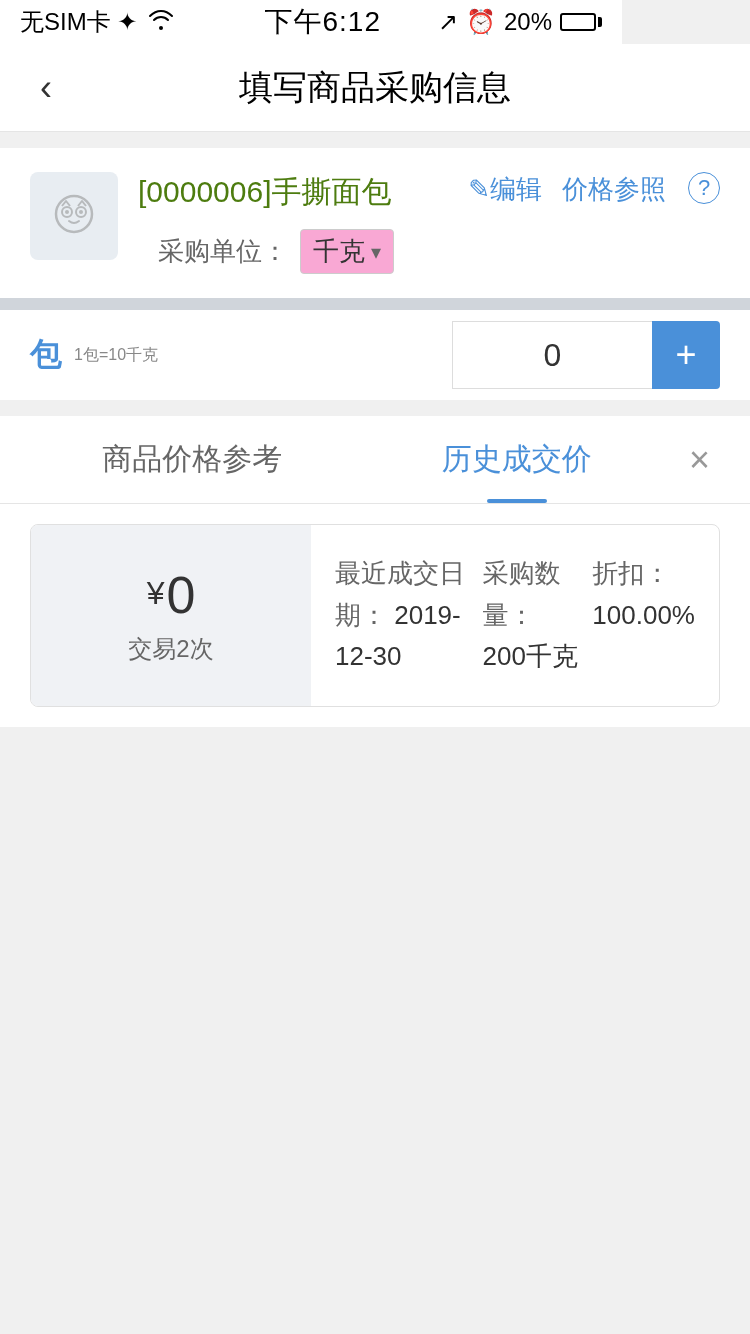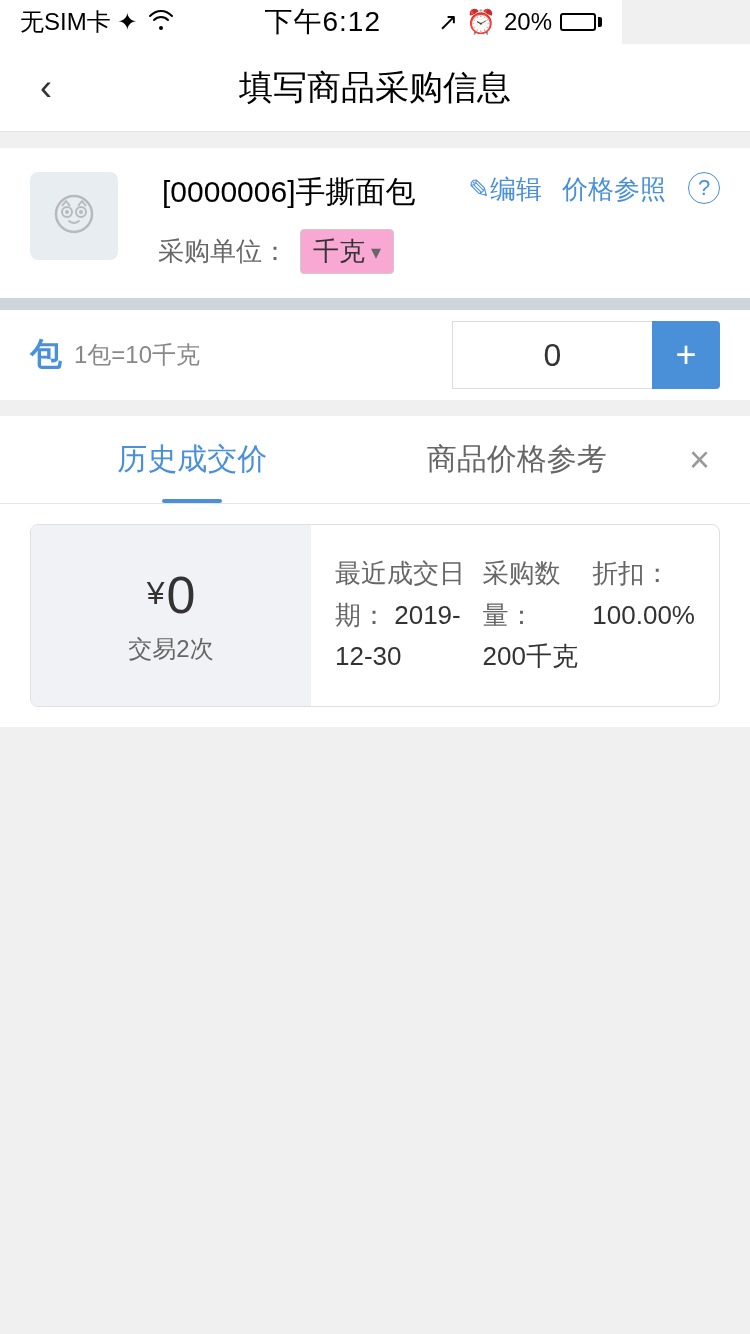--- a/index.html
+++ b/index.html
@@ -129,23 +129,22 @@
       width: 60px;
       height: 60px;
       opacity: 0.5;
     }
     .product-info {
       flex: 1;
     }
     .product-name {
       font-size: 30px;
       font-weight: 500;
-      color: #000000;
+      color: #4d7c0f;
       margin-bottom: 16px;
-      margin-left: 24px;
     }
     .product-unit-row {
       display: flex;
       align-items: center;
       gap: 12px;
       margin-left: 20px;
     }
     .unit-label {
       font-size: 26px;
       color: #666;
@@ -210,21 +209,21 @@
       display: flex;
       align-items: center;
       gap: 12px;
     }
     .qty-icon {
       font-size: 32px;
       color: #4a90d9;
       font-weight: bold;
     }
     .qty-ratio {
-      font-size: 24px;
+      font-size: 16px;
       color: #888;
     }
     .qty-input-area {
       display: flex;
       align-items: center;
       gap: 0;
     }
     .qty-input-box {
       width: 200px;
       height: 68px;
@@ -445,26 +444,26 @@
     <span class="qty-ratio">1包=10千克</span>
   </div>
   <div class="qty-input-area">
     <div class="qty-input-box">0</div>
     <button class="qty-plus-btn">+</button>
   </div>
 </div>
 
 <div class="tab-section">
   <div class="tab-bar">
+    <div class="tab-item inactive">
+      <span class="tab-label">商品价格参考</span>
+    </div>
     <div class="tab-item active">
       <span class="tab-label">历史成交价</span>
       <div class="tab-underline"></div>
-    </div>
-    <div class="tab-item inactive">
-      <span class="tab-label">商品价格参考</span>
     </div>
     <span class="tab-close">×</span>
   </div>
 
   <div class="transaction-list">
     <div class="transaction-card">
       <div class="transaction-left-panel">
         <div class="tx-price">
           <span class="tx-price-symbol">¥</span>
           <span class="tx-price-value">0</span>

